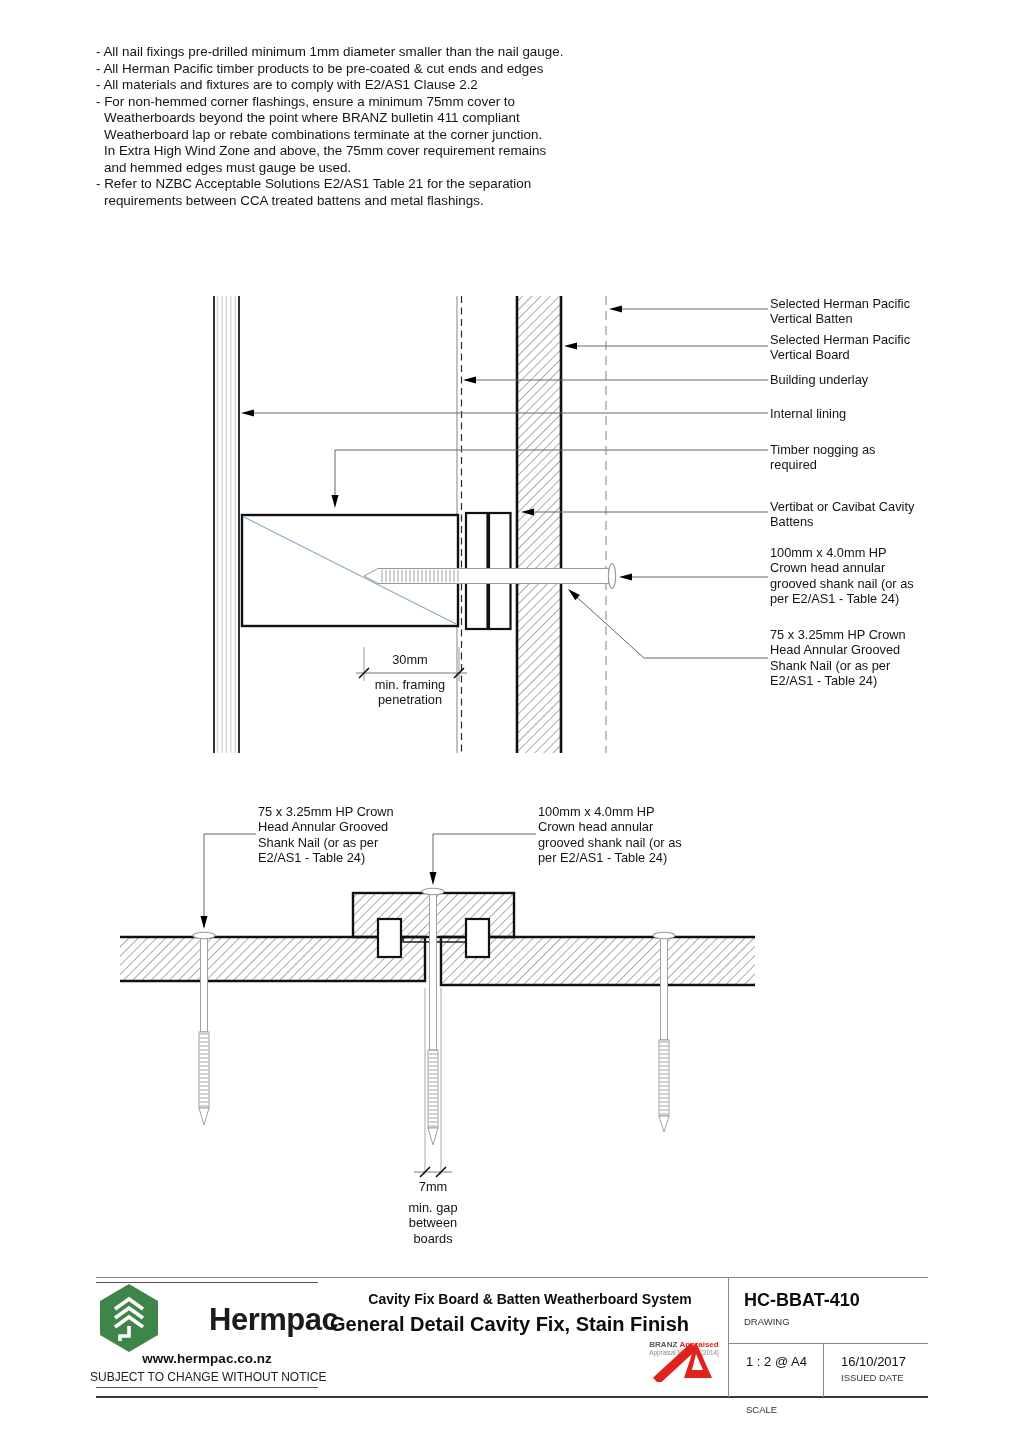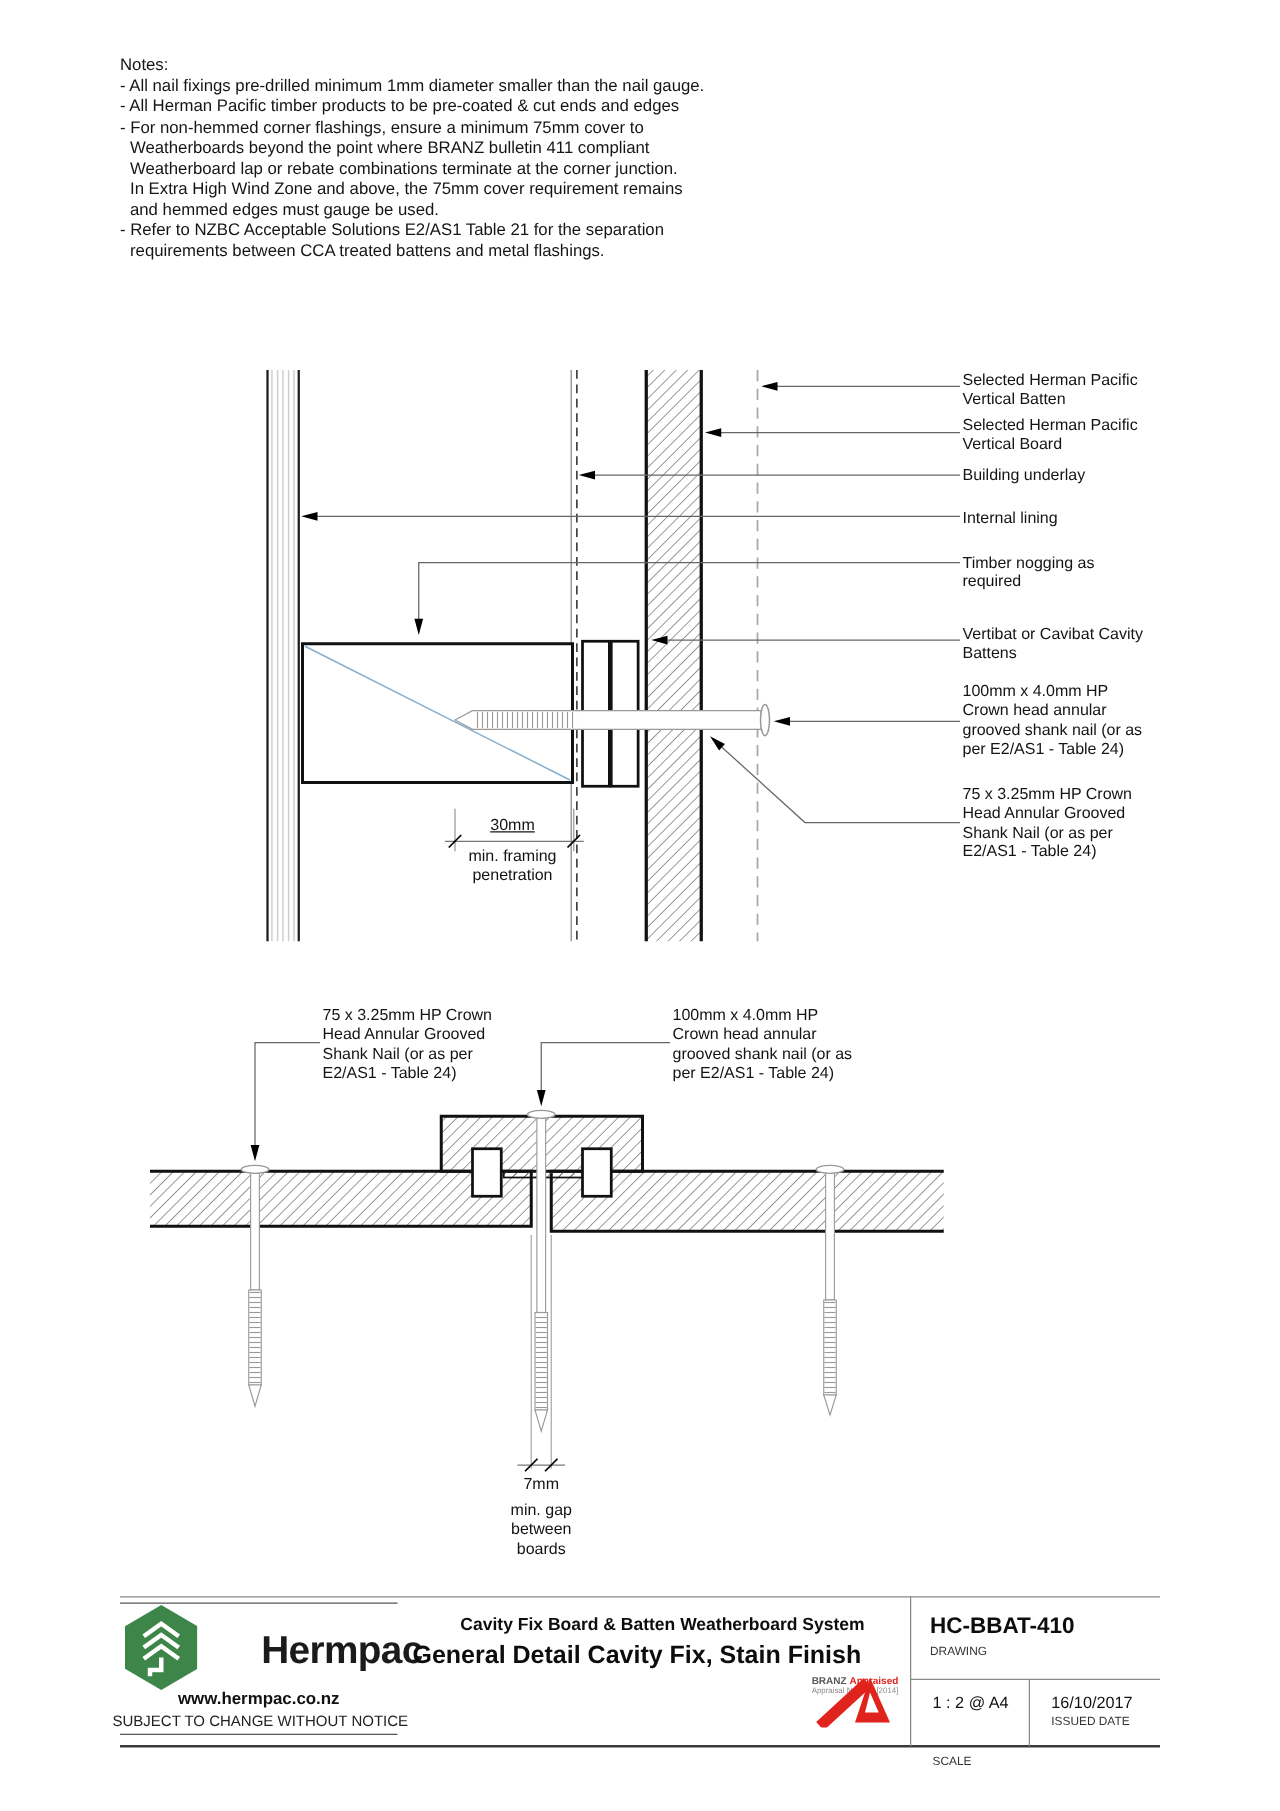--- a/index.html
+++ b/index.html
@@ -176,23 +176,23 @@
         <polyline points="536,834 433,834 433,878"></polyline>
       </g>
       <g fill="#000">
         <polygon points="204,929 200.5,916 207.5,916"></polygon>
         <polygon points="433,885 429.5,872 436.5,872"></polygon>
       </g>
     </g>
   </svg>
 
   <div id="notes" class="abs">
-    <div>Notes:</div>
     <div>- All nail fixings pre-drilled minimum 1mm diameter smaller than the nail gauge.</div>
     <div>- All Herman Pacific timber products to be pre-coated &amp; cut ends and edges</div>
+    <div>- All materials and fixtures are to comply with E2/AS1 Clause 2.2</div>
     <div>- For non-hemmed corner flashings, ensure a minimum 75mm cover to</div>
     <div class="cont">Weatherboards beyond the point where BRANZ bulletin 411 compliant</div>
     <div class="cont">Weatherboard lap or rebate combinations terminate at the corner junction.</div>
     <div class="cont">In Extra High Wind Zone and above, the 75mm cover requirement remains</div>
     <div class="cont">and hemmed edges must gauge be used.</div>
     <div>- Refer to NZBC Acceptable Solutions E2/AS1 Table 21 for the separation</div>
     <div class="cont">requirements between CCA treated battens and metal flashings.</div>
   </div>
 
   <div class="lbl" style="left:770px;top:296px;">
@@ -223,21 +223,21 @@
     <div>grooved shank nail (or as</div>
     <div>per E2/AS1 - Table 24)</div>
   </div>
   <div class="lbl" style="left:770px;top:627px;">
     <div>75 x 3.25mm HP Crown</div>
     <div>Head Annular Grooved</div>
     <div>Shank Nail (or as per</div>
     <div>E2/AS1 - Table 24)</div>
   </div>
 
-  <div class="dimtxt" style="left:345px;top:652px;width:130px;text-decoration:underline;">30mm</div>
+  <div class="dimtxt" style="left:345px;top:652px;width:130px;">30mm</div>
   <div class="dimtxt" style="left:345px;top:677px;width:130px;">
     <div>min. framing</div>
     <div>penetration</div>
   </div>
 
   <div class="lbl" style="left:258px;top:804px;">
     <div>75 x 3.25mm HP Crown</div>
     <div>Head Annular Grooved</div>
     <div>Shank Nail (or as per</div>
     <div>E2/AS1 - Table 24)</div>

